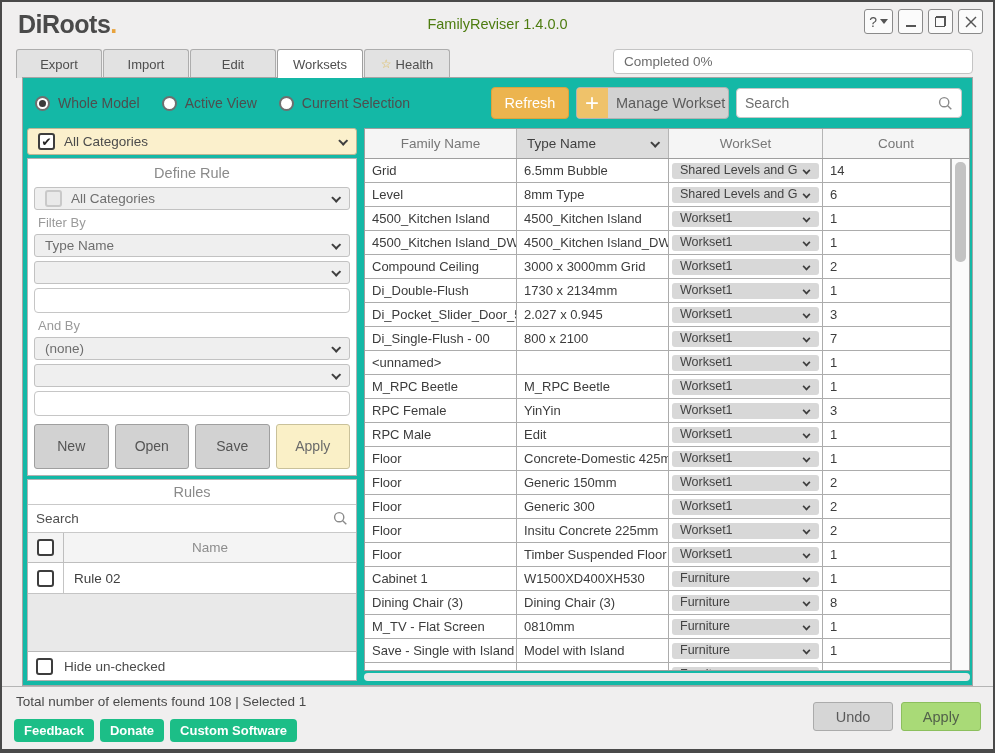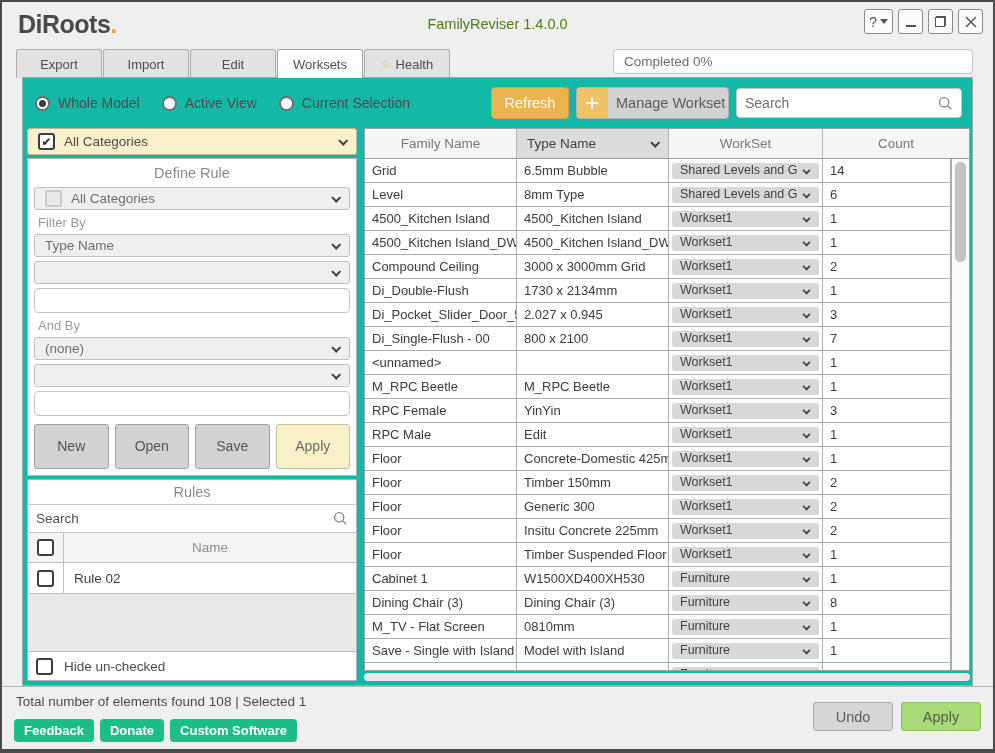--- a/index.html
+++ b/index.html
@@ -433,21 +433,21 @@
               <div class="tc c3">
                 <span class="pill">
                   <span class="plabel">Workset1</span>
                   <span class="chev"></span>
                 </span>
               </div>
               <div class="tc c4">1</div>
             </div>
             <div class="trow">
               <div class="tc c1">Floor</div>
-              <div class="tc c2">Timber 150mm</div>
+              <div class="tc c2">Generic 150mm</div>
               <div class="tc c3">
                 <span class="pill">
                   <span class="plabel">Workset1</span>
                   <span class="chev"></span>
                 </span>
               </div>
               <div class="tc c4">2</div>
             </div>
             <div class="trow">
               <div class="tc c1">Floor</div>

